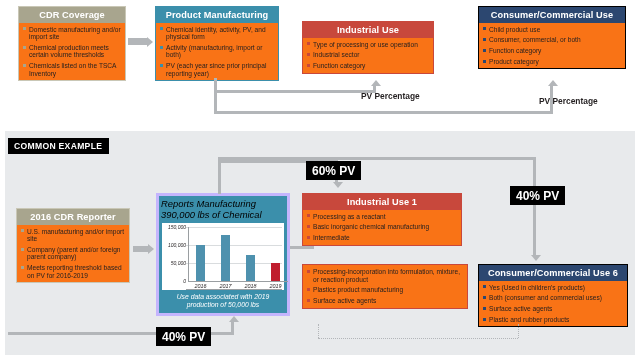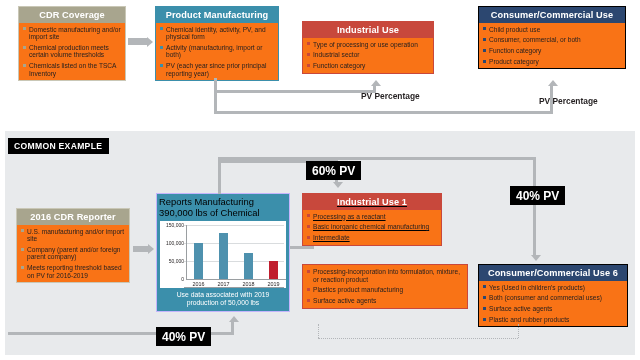--- a/index.html
+++ b/index.html
@@ -48,21 +48,21 @@
   .arw-d{border-left:5px solid transparent;border-right:5px solid transparent;border-top:6px solid #b3b6b9;}
   .arw-u{border-left:5px solid transparent;border-right:5px solid transparent;border-bottom:6px solid #b3b6b9;}
   .arw-r{border-top:5px solid transparent;border-bottom:5px solid transparent;border-left:6px solid #b3b6b9;}
 
   .pvlbl{position:absolute;font-size:8.4px;font-weight:bold;color:#231f20;white-space:nowrap;padding-left:27px;}
   .pvchip{position:absolute;background:#000000;color:#ffffff;font-size:12px;font-weight:bold;
           padding:2.5px 6px;white-space:nowrap;}
 
   
   #chartcard{position:absolute;left:156px;top:193px;width:134px;
-             border:1px solid #c4b5fd;box-sizing:border-box;background:#3b8fab;}
+             border:3px solid #c4b5fd;box-sizing:border-box;background:#3b8fab;font-style:italic;}
   #chartcard .hd{font-size:9.4px;line-height:10.5px;padding:3px 2px 3px;}
   #chartplot{background:#ffffff;margin:0 3px;padding:3px 3px 1px 3px;position:relative;height:63px;}
   #chartfoot{color:#ffffff;font-size:6.8px;line-height:8px;text-align:center;padding:3px 4px 4px;}
 
   .gl{position:absolute;left:24px;right:2px;height:1px;background:#d9dcde;}
   .ytk{position:absolute;right:0;font-size:5px;color:#231f20;text-align:right;width:24px;
        transform:translateY(-2.6px);}
   .bar{position:absolute;bottom:0;width:9px;}
   .xtk{position:absolute;bottom:-8px;font-size:5.4px;color:#231f20;text-align:center;width:22px;}
   .axline{position:absolute;left:24px;right:2px;bottom:0;height:1px;background:#9a9ea1;}
@@ -177,21 +177,21 @@
   </div>
 
   <div class="ln" style="left:218px;top:160px;width:3px;height:34px;"></div>
   <div class="ln" style="left:218px;top:160px;width:120px;height:3px;"></div>
   <div class="ln" style="left:335px;top:160px;width:3px;height:23px;"></div>
   <div class="arw arw-d" style="left:333px;top:182px;"></div>
   <div class="pvchip" style="left:306px;top:161px;">60% PV</div>
 
   <div class="ln" style="left:290px;top:246px;width:24px;height:3px;"></div>
 
-  <div class="box t-red" style="left:302px;top:193px;width:140px;text-decoration:underline;">
+  <div class="box t-red" style="left:302px;top:193px;width:160px;">
     <div class="hd">Industrial Use 1</div>
     <div class="bd">
       <ul class="bl">
         <li>Processing as a reactant</li>
         <li>Basic inorganic chemical manufacturing</li>
         <li>Intermediate</li>
       </ul>
     </div>
   </div>
 

